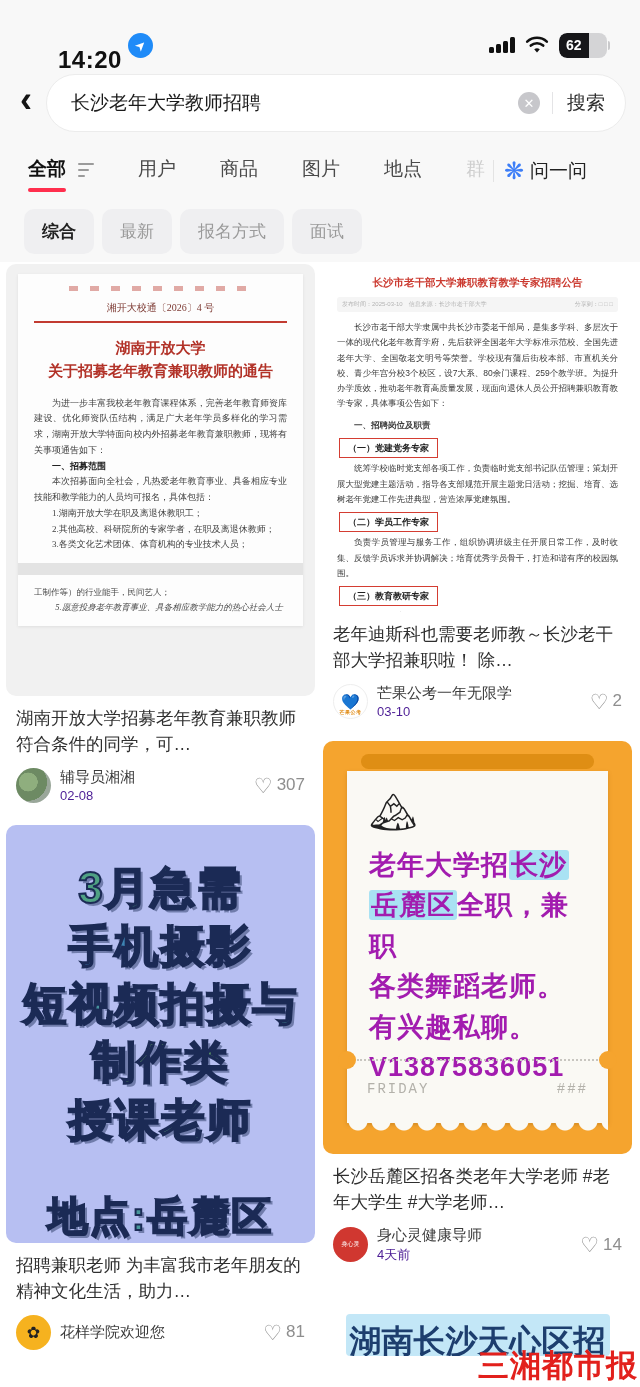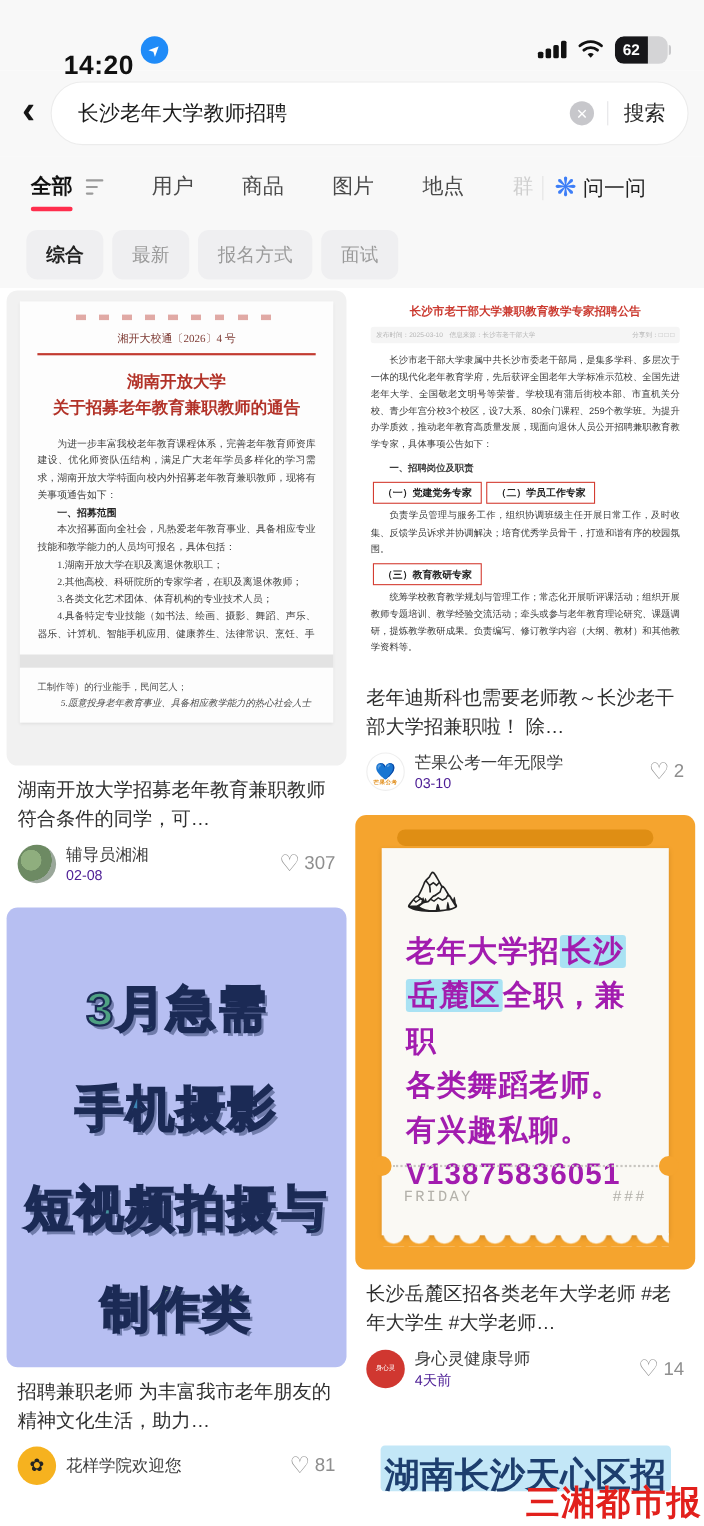--- a/index.html
+++ b/index.html
@@ -80,22 +80,22 @@
   .doc1-p2 .ind { padding-left:2.5em; font-style:italic;}
   .doc2 { height:348px; background:#ffffff; padding:12px 14px; font-family:"Liberation Sans", sans-serif;}
   .doc2-t { text-align:center; color:#cb3a30; font-size:10.5px; font-weight:700; margin-bottom:7px;}
   .doc2-meta { background:#f5f5f5; border-radius:3px; font-size:6px; color:#b5b5b5; padding:3px 5px; display:flex; justify-content:space-between; margin-bottom:8px;}
   .doc2-body { font-size:8.5px; color:#3a3a3a; line-height:1.8; text-align:justify;}
   .doc2-body p { text-indent:2em;}
   .sec-h { display:inline-block; border:1.5px solid #d43d32; color:#222; font-weight:700; padding:1px 8px; margin:5px 0 3px 2px; font-size:9px;}
   .doc2-h { font-weight:700; text-indent:2em; margin-top:6px;}
   
   .purple { height:418px; background:#b7bff2; display:flex; flex-direction:column; align-items:center; justify-content:flex-start; padding-top:34px; font-weight:800;}
-  .purple .ln { font-family:Liberation Mono, monospace; font-weight:800; letter-spacing:2px; line-height:1.32;
-    -webkit-text-stroke:2px #1b2a55; text-shadow:3px 3px 0 rgba(27,42,85,.45);margin-top:33px; }
+  .purple .ln { font-family:Liberation Sans, sans-serif; font-weight:800; letter-spacing:2px; line-height:1.32;
+    -webkit-text-stroke:2px #1b2a55; text-shadow:3px 3px 0 rgba(27,42,85,.45); }
   .purple .s44 { font-size:44px; } .purple .s40 { font-size:40px; }
   .c1{color:#4fa183}.c2{color:#3e85b4}.c3{color:#45939d}.c4{color:#63a668}.c5{color:#58a379}.c6{color:#47979b}
   .purple .gap { flex:1; max-height:64px;}
   
   .orange { height:413px; background:#f5a42e; padding:30px 24px 16px 24px; position:relative;}
   .clip-bar { position:absolute; top:13px; left:38px; right:38px; height:15px; border-radius:8px; background:#df8e14;}
   .paper { position:relative; background:#faf9f4; height:352px; padding:22px 20px 0 22px; box-shadow:0 2px 4px rgba(120,70,0,.25);}
   .note-emoji { font-size:38px; line-height:1;}
   .note-text { margin-top:14px; font-size:27px; font-weight:700; color:#a21caf; line-height:1.5; letter-spacing:1px;}
   .hl { background:#a9e2f3; border-radius:3px; padding:0 2px;}
@@ -211,21 +211,20 @@
             <div>湖南开放大学</div>
             <div>关于招募老年教育兼职教师的通告</div>
           </div>
           <div class="doc1-body">
             <p>为进一步丰富我校老年教育课程体系，完善老年教育师资库建设、优化师资队伍结构，满足广大老年学员多样化的学习需求，湖南开放大学特面向校内外招募老年教育兼职教师，现将有关事项通告如下：</p>
             <p class="doc1-h">一、招募范围</p>
             <p>本次招募面向全社会，凡热爱老年教育事业、具备相应专业技能和教学能力的人员均可报名，具体包括：</p>
             <p>1.湖南开放大学在职及离退休教职工；</p>
             <p>2.其他高校、科研院所的专家学者，在职及离退休教师；</p>
             <p>3.各类文化艺术团体、体育机构的专业技术人员；</p>
-            <p>4.具备特定专业技能（如书法、绘画、摄影、舞蹈、声乐、器乐、计算机、智能手机应用、健康养生、法律常识、烹饪、手</p>
           </div>
           <div class="page-sep"></div>
           <div class="doc1-p2">
             <div>工制作等）的行业能手，民间艺人；</div>
             <div class="ind">5.愿意投身老年教育事业、具备相应教学能力的热心社会人士</div>
           </div>
         </div>
       </div>
       <div class="card-title">湖南开放大学招募老年教育兼职教师 符合条件的同学，可…</div>
       <div class="user-row">
@@ -273,20 +272,21 @@
       <div class="card-img doc2">
         <div class="doc2-t">长沙市老干部大学兼职教育教学专家招聘公告</div>
         <div class="doc2-meta">
           <span>发布时间：2025-03-10　信息来源：长沙市老干部大学</span>
           <span>分享到：□ □ □</span>
         </div>
         <div class="doc2-body">
           <p>长沙市老干部大学隶属中共长沙市委老干部局，是集多学科、多层次于一体的现代化老年教育学府，先后获评全国老年大学标准示范校、全国先进老年大学、全国敬老文明号等荣誉。学校现有蒲后街校本部、市直机关分校、青少年宫分校3个校区，设7大系、80余门课程、259个教学班。为提升办学质效，推动老年教育高质量发展，现面向退休人员公开招聘兼职教育教学专家，具体事项公告如下：</p>
           <div class="doc2-h">一、招聘岗位及职责</div>
           <div class="sec-h">（一）党建党务专家</div>
+          <p>统筹学校临时党支部各项工作，负责临时党支部书记队伍管理；策划开展大型党建主题活动，指导各支部规范开展主题党日活动；挖掘、培育、选树老年党建工作先进典型，营造浓厚党建氛围。</p>
           <div class="sec-h">（二）学员工作专家</div>
           <p>负责学员管理与服务工作，组织协调班级主任开展日常工作，及时收集、反馈学员诉求并协调解决；培育优秀学员骨干，打造和谐有序的校园氛围。</p>
           <div class="sec-h">（三）教育教研专家</div>
           <p>统筹学校教育教学规划与管理工作；常态化开展听评课活动；组织开展教师专题培训、教学经验交流活动；牵头或参与老年教育理论研究、课题调研，提炼教学教研成果。负责编写、修订教学内容（大纲、教材）和其他教学资料等。</p>
           
           
         </div>
       </div>
       <div class="card-title">老年迪斯科也需要老师教～长沙老干部大学招兼职啦！ 除…</div>
       <div class="user-row">

